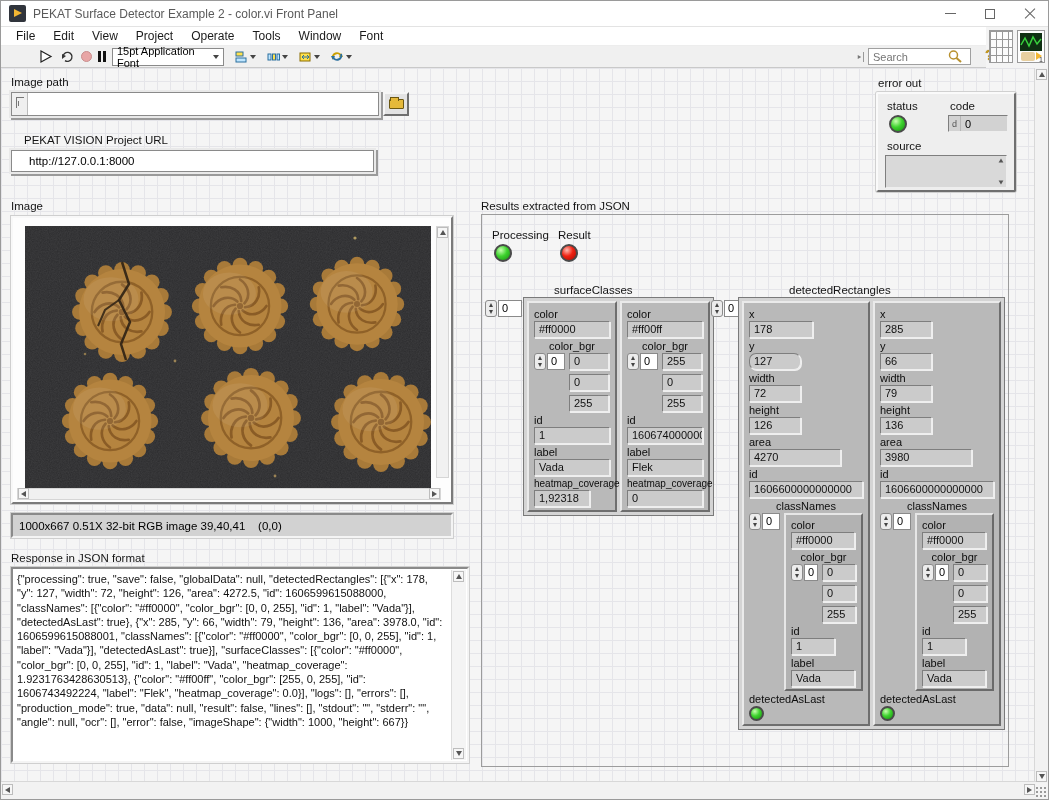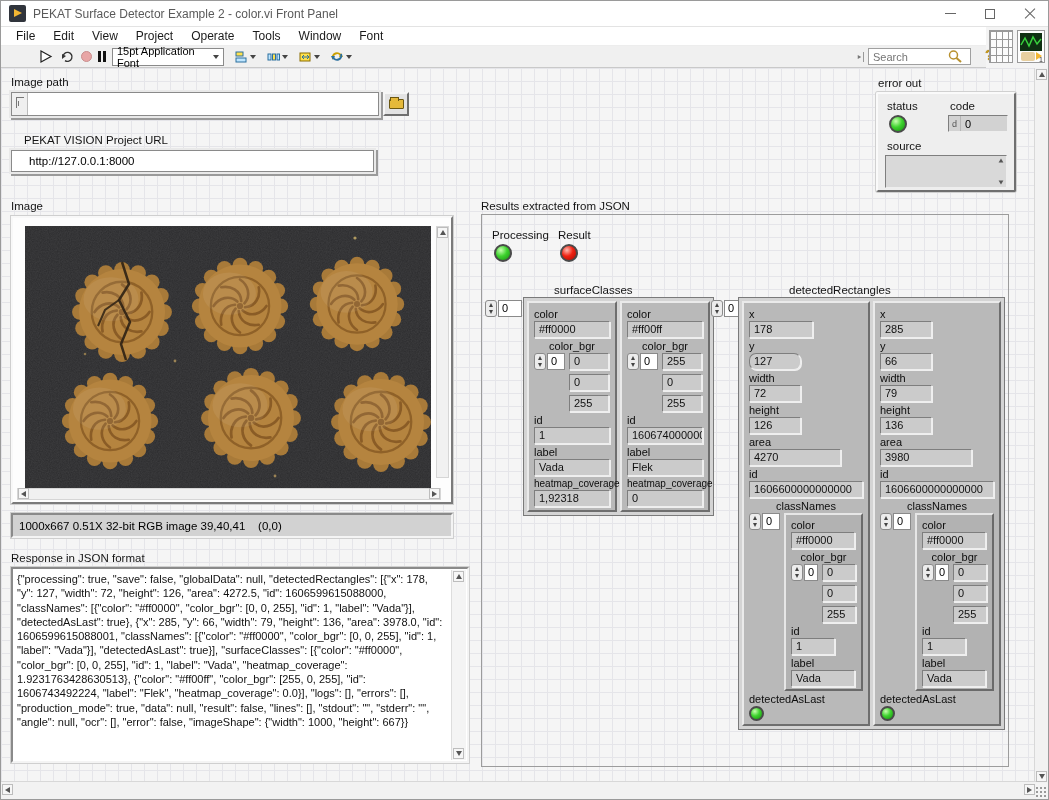--- a/index.html
+++ b/index.html
@@ -388,21 +388,21 @@
             <div class="vbox" style="width:40px;">0</div>
             <div class="vbox" style="width:40px;">0</div>
             <div class="vbox" style="width:40px;">255</div>
           </div>
         </div>
         <div class="cl-lbl">id</div>
         <div class="vbox" style="width:76px;">1</div>
         <div class="cl-lbl">label</div>
         <div class="vbox" style="width:76px;">Vada</div>
         <div class="cl-lbl tiny">heatmap_coverage</div>
-        <div class="vbox" style="width:76px;">1,92318</div>
+        <div class="vbox" style="width:56px;">1,92318</div>
       </div>
 
       <div class="cluster" style="width:90px;">
         <div class="cl-lbl">color</div>
         <div class="vbox" style="width:76px;">#ff00ff</div>
         <div class="cl-lbl center">color_bgr</div>
         <div class="bgr-row">
           <div class="spin">
               <span class="arrows">
                 <i class="tu"></i>

